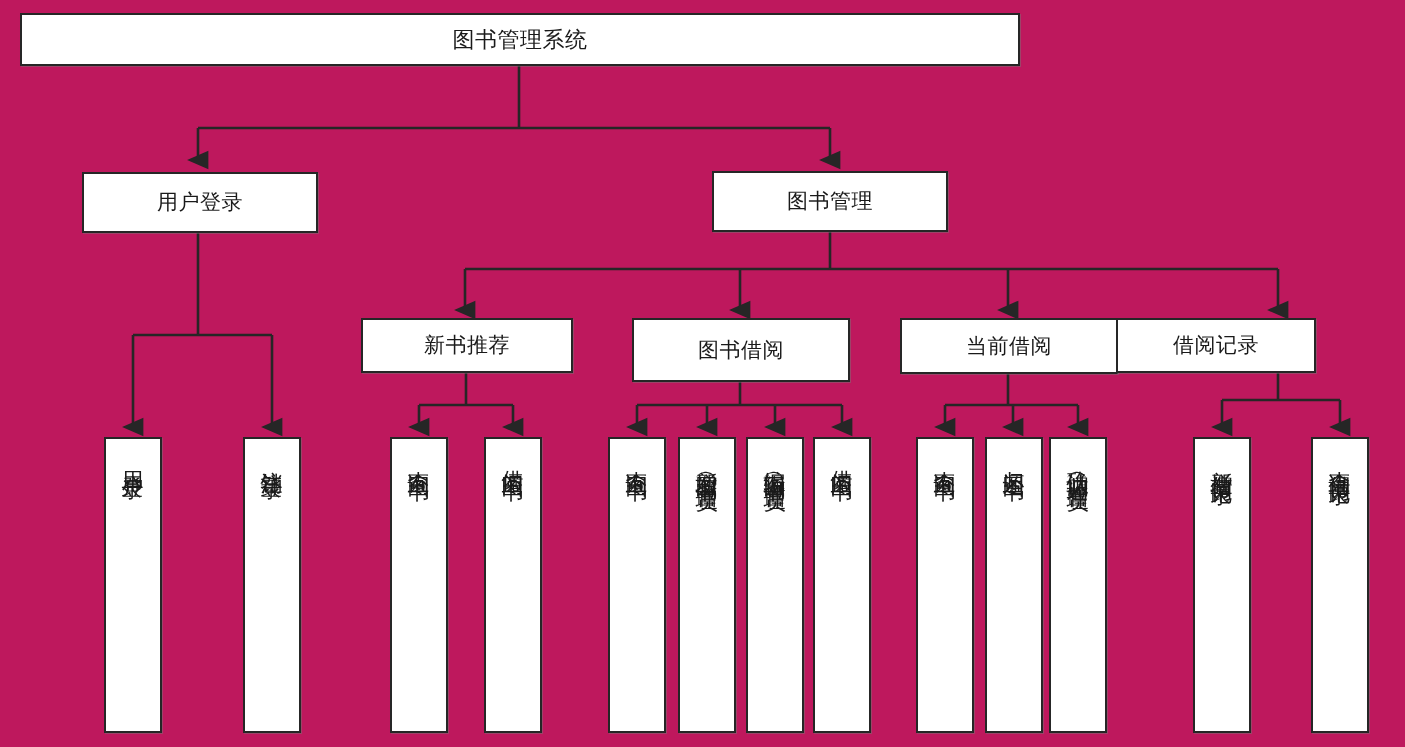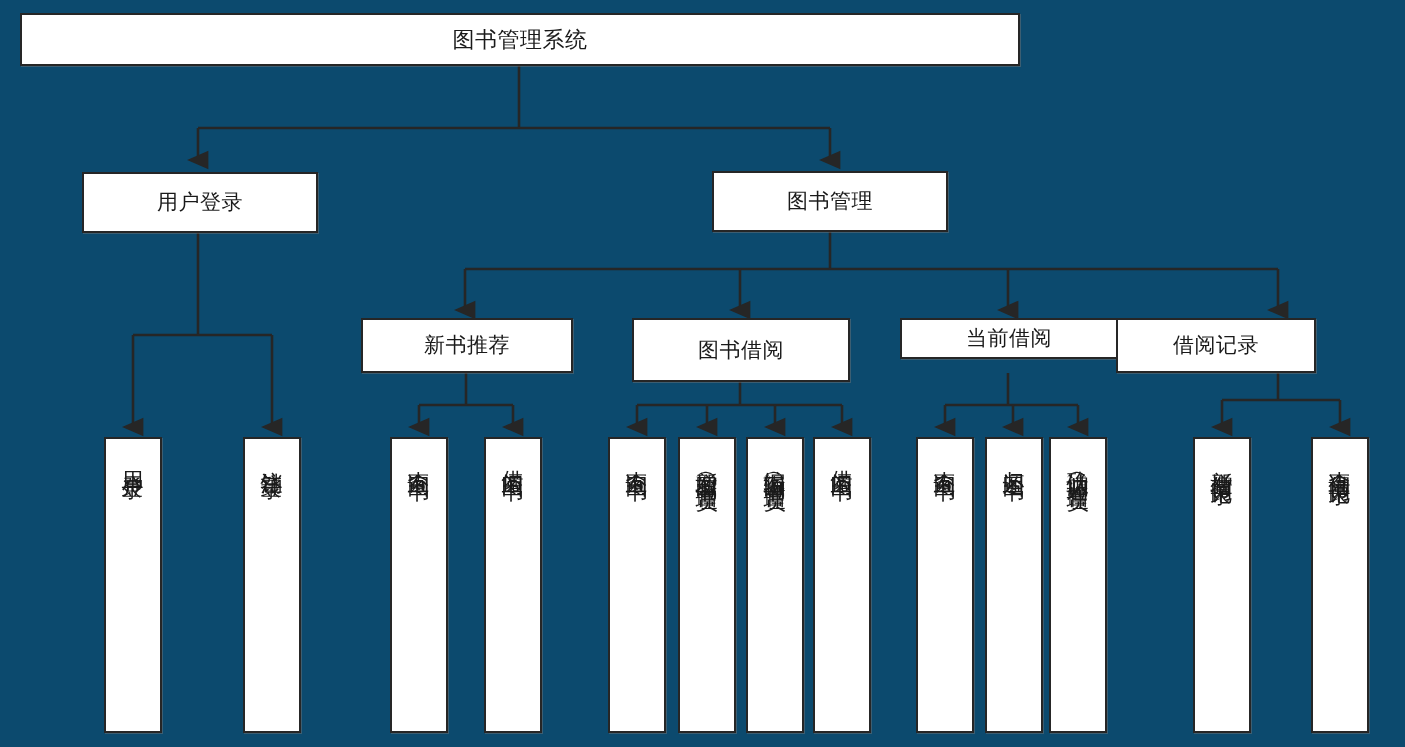--- a/index.html
+++ b/index.html
@@ -8,21 +8,21 @@
     padding: 0;
     background: #ffffff;
   }
   body {
     font-family: "DejaVu Sans", "Liberation Sans", sans-serif;
   }
   #diagram-root {
     position: relative;
     width: 1405px;
     height: 747px;
-    background: #0c4a6e;
+    background: #be185d;
     overflow: hidden;
   }
   #edges-layer {
     position: absolute;
     left: 0;
     top: 0;
     width: 1405px;
     height: 747px;
     pointer-events: none;
   }
@@ -142,21 +142,21 @@
   </div>
 
   <div class="node horizontal" style="left:712px; top:171px; width:236px; height:61px;">
     <span class="node-label">图书管理</span>
   </div>
 
   <div class="node horizontal" style="left:632px; top:318px; width:218px; height:64px;">
     <span class="node-label">图书借阅</span>
   </div>
 
-  <div class="node horizontal" style="left:900px; top:318px; width:218px; height:41px;">
+  <div class="node horizontal" style="left:900px; top:318px; width:218px; height:56px;">
     <span class="node-label">当前借阅</span>
   </div>
 
   <div class="node horizontal" style="left:1116px; top:318px; width:200px; height:55px;">
     <span class="node-label">借阅记录</span>
   </div>
 
   <div class="node vertical" style="left:104px; top:437px; width:58px; height:296px;">
     <span class="node-label">用户登录</span>
   </div>

